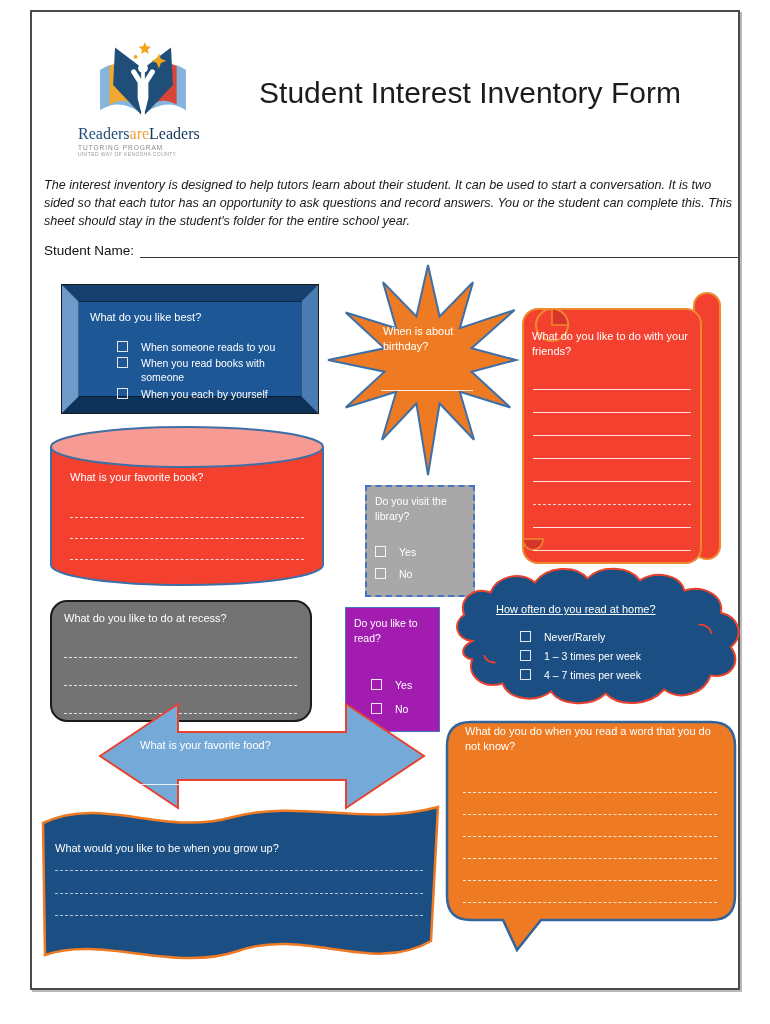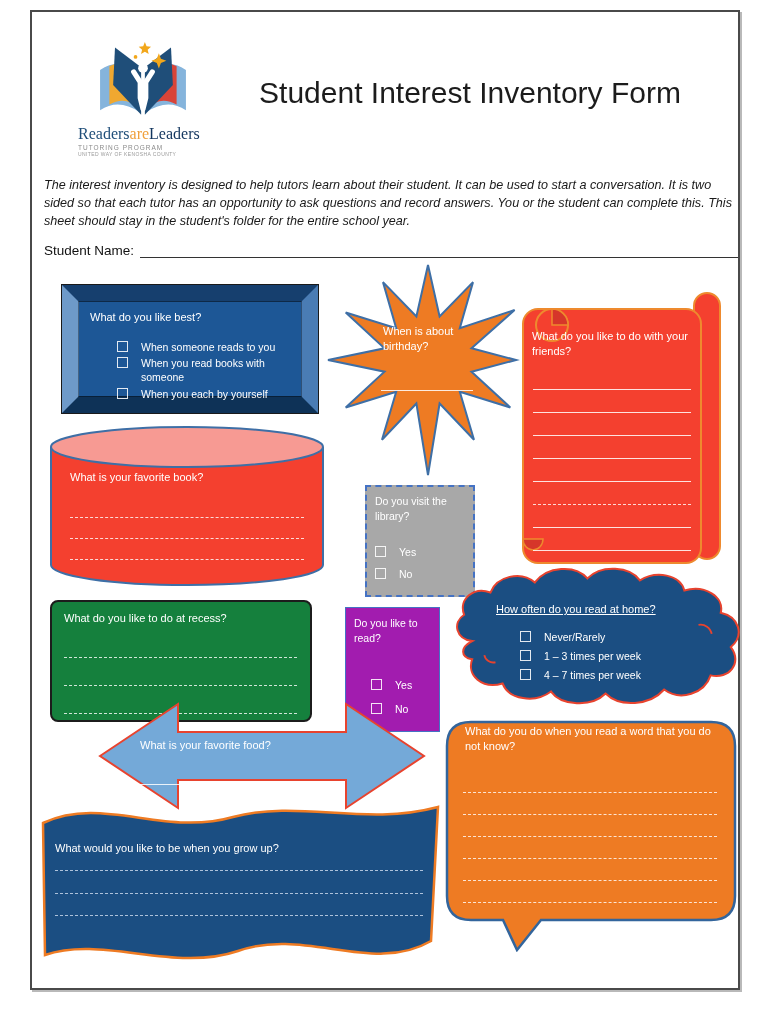--- a/index.html
+++ b/index.html
@@ -40,21 +40,21 @@
   
   #library{left:365px;top:485px;width:110px;height:112px;box-sizing:border-box;
            background:#A8A8A8;border:2px dashed #4472C4;}
   #library .q{position:absolute;left:8px;top:7px;width:92px;font-size:10.5px;}
   
   #readbox{left:345px;top:607px;width:95px;height:125px;box-sizing:border-box;
            background:#a21caf;border:1.5px solid #4472C4;}
   #readbox .q{position:absolute;left:8px;top:8px;width:80px;font-size:10.5px;}
   
   #recess{left:50px;top:600px;width:262px;height:122px;box-sizing:border-box;
-          background:#15803d;border:2.5px solid #1c1c1c;border-radius:8px;}
+          background:#737373;border:2.5px solid #1c1c1c;border-radius:17px;}
   #recess .q{position:absolute;left:12px;top:9px;}
   
   .shape svg{position:absolute;left:0;top:0;}
 </style>
 </head>
 <body>
 
 <div id="page">
   <div class="abs" id="page-frame"></div>
 

